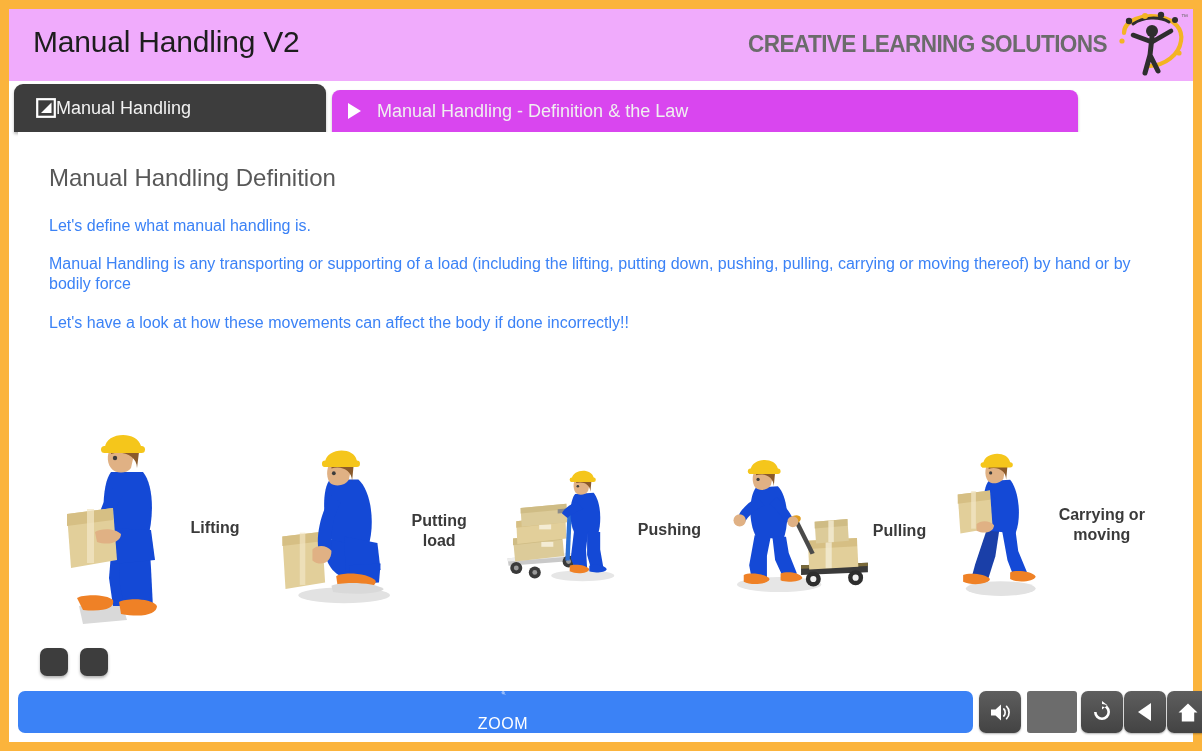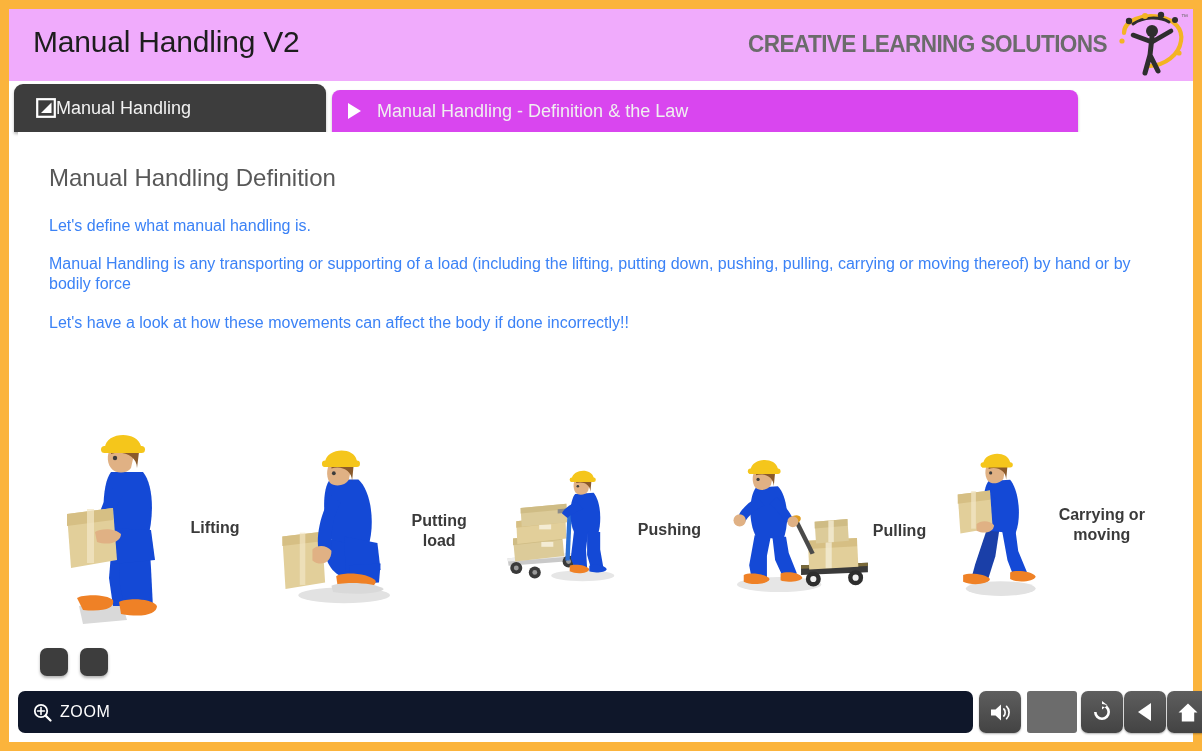--- a/index.html
+++ b/index.html
@@ -125,23 +125,24 @@
     width: 28px; height: 28px; background: #3d3d3d;
     border-radius: 7px; box-shadow: 0 2px 3px rgba(0,0,0,.3);
     cursor: pointer;
   }
   
   .toolbar {
     position: absolute; left: 9px; right: 9px; bottom: 9px; height: 42px;
   }
   .zoom-bar {
     position: absolute; left: 0; top: 0; width: 955px; height: 42px;
-    background: #0f172a; border-radius: 7px;
-    display: flex; align-items: center; padding-left: 15px; gap: 8px;
-    cursor: pointer;
+    background: #3b82f6; border-radius: 7px;
+    display: flex; align-items: center; padding-left: 15px; gap: 20px;
+    cursor: pointer;
+    flex-direction: column;
   }
   .zoom-label { color: #ffffff; font-size: 16px; letter-spacing: .6px; }
   .tb-btn {
     position: absolute; top: 0; width: 42px; height: 42px;
     background: linear-gradient(#5e5e5e, #434343);
     border-radius: 7px;
     display: flex; align-items: center; justify-content: center;
     box-shadow: 0 1px 2px rgba(0,0,0,.3);
     cursor: pointer;
   }

